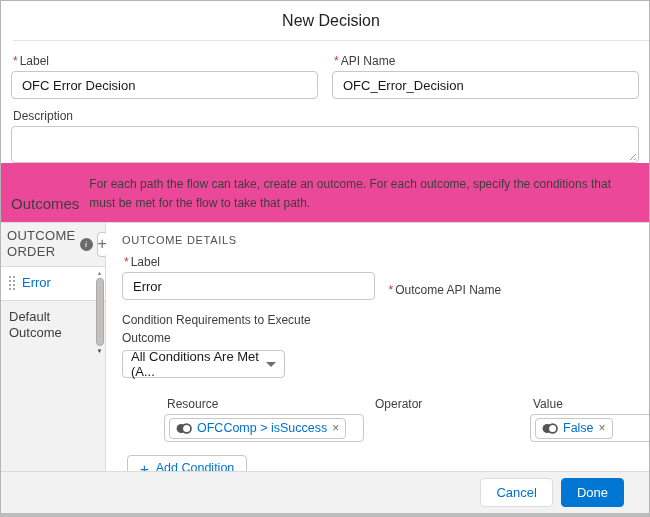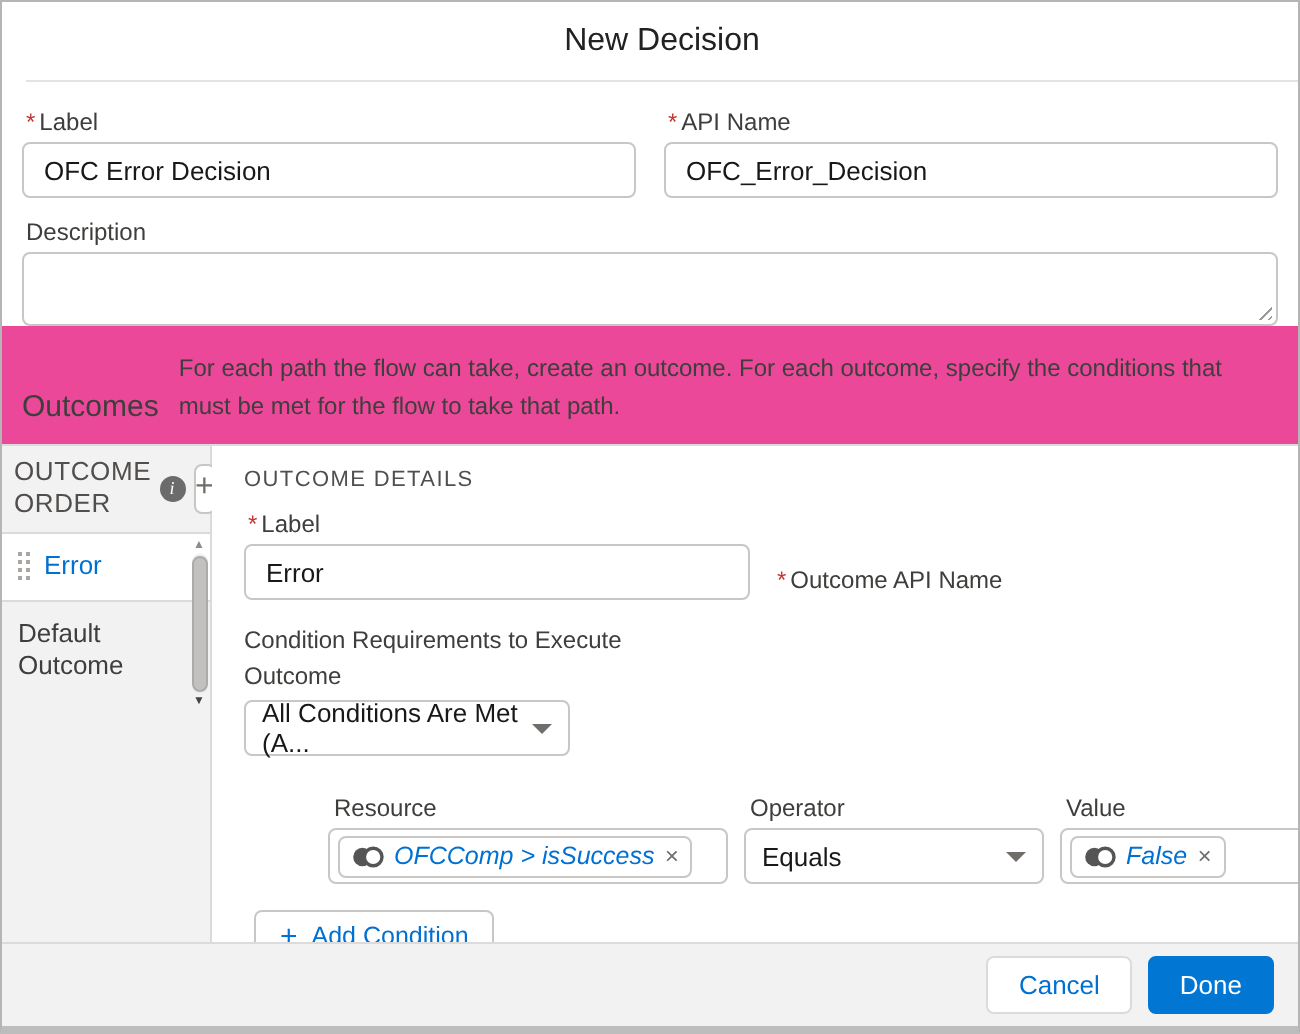--- a/index.html
+++ b/index.html
@@ -61,37 +61,37 @@
   .condreq-label { font-size:12px; color:#3e3e3c; width:230px; line-height:1.5; margin-bottom:3px; }
   .combo {
     height:28px; border:1px solid #c9c7c5; border-radius:4px; background:#fff;
     display:flex; align-items:center; padding:0 8px; font-size:13px; color:#181818; cursor:pointer;
   }
   .combo-caret { width:0; height:0; border-left:5px solid transparent; border-right:5px solid transparent; border-top:5px solid #706e6b; margin-left:auto; }
   .condreq-combo { width:163px; }
   
   .condition-row { display:flex; gap:8px; margin:19px 0 0 42px; }
   .cond-col-label { font-size:12px; color:#3e3e3c; margin-bottom:3px; padding-left:3px; display:block; }
-  .pill-input { height:28px; border:1px solid #c9c7c5; border-radius:4px; background:#fff; display:flex; align-items:center; padding:0 4px;font-style:italic; }
+  .pill-input { height:28px; border:1px solid #c9c7c5; border-radius:4px; background:#fff; display:flex; align-items:center; padding:0 4px; }
   .res-col { width:200px; flex:0 0 200px; }
   .op-col { width:150px; flex:0 0 150px; }
   .val-col { width:170px; flex:0 0 170px; }
   .pill { display:inline-flex; align-items:center; gap:5px; border:1px solid #c9c7c5; border-radius:4px; background:#fff; height:21px; padding:0 6px; max-width:100%; }
   .pill-text { font-size:12.5px; color:#0070d2; white-space:nowrap; }
   .pill-remove { font-size:12px; color:#706e6b; cursor:pointer; line-height:1; }
   .bool-icon { flex:0 0 16px; display:flex; }
   
   .add-condition-btn {
     margin:13px 0 0 5px; display:inline-flex; align-items:center; gap:7px;
     background:#fff; border:1px solid #c9c7c5; border-radius:4px; height:26px; padding:0 12px;
     color:#0070d2; font-size:12.5px; cursor:pointer; font-family:"Liberation Sans",sans-serif;
   }
   .add-plus { font-size:15px; line-height:1; }
   
-  .modal-footer { flex:0 0 42px; height:42px; background:#f3f2f2; border-top:1px solid #dddbda; display:flex; align-items:center; justify-content:flex-end; gap:8px; padding:0 12px; }
+  .modal-footer { flex:0 0 42px; height:42px; background:#f3f2f2; border-top:1px solid #dddbda; display:flex; align-items:center; justify-content:flex-end; gap:8px; padding:0 25px; }
   .btn { height:29px; border-radius:4px; font-size:13px; padding:0 15px; cursor:pointer; font-family:"Liberation Sans",sans-serif; }
   .btn-neutral { background:#fff; border:1px solid #dddbda; color:#0070d2; }
   .btn-brand { background:#0176d3; border:1px solid #0176d3; color:#fff; }
 </style>
 </head>
 <body>
 
 <div class="modal">
 
   <div class="modal-header">
@@ -186,24 +186,20 @@
                     <circle cx="10.6" cy="6.5" r="4.4" fill="#fff" stroke="#555" stroke-width="1.7"></circle>
                   </svg>
               </span>
               <span class="pill-text">OFCComp &gt; isSuccess</span>
               <span class="pill-remove">×</span>
             </span>
           </div>
         </div>
         <div class="op-col">
           <label class="cond-col-label">Operator</label>
-          <div class="combo">
-            <span>Equals</span>
-            <span class="combo-caret"></span>
-          </div>
         </div>
         <div class="val-col">
           <label class="cond-col-label">Value</label>
           <div class="pill-input">
             <span class="pill">
               <span class="bool-icon">
                 <svg width="16" height="13" viewBox="0 0 16 13">
                     <circle cx="5.2" cy="6.5" r="4.6" fill="#555"></circle>
                     <circle cx="10.6" cy="6.5" r="4.4" fill="#fff" stroke="#555" stroke-width="1.7"></circle>
                   </svg>

